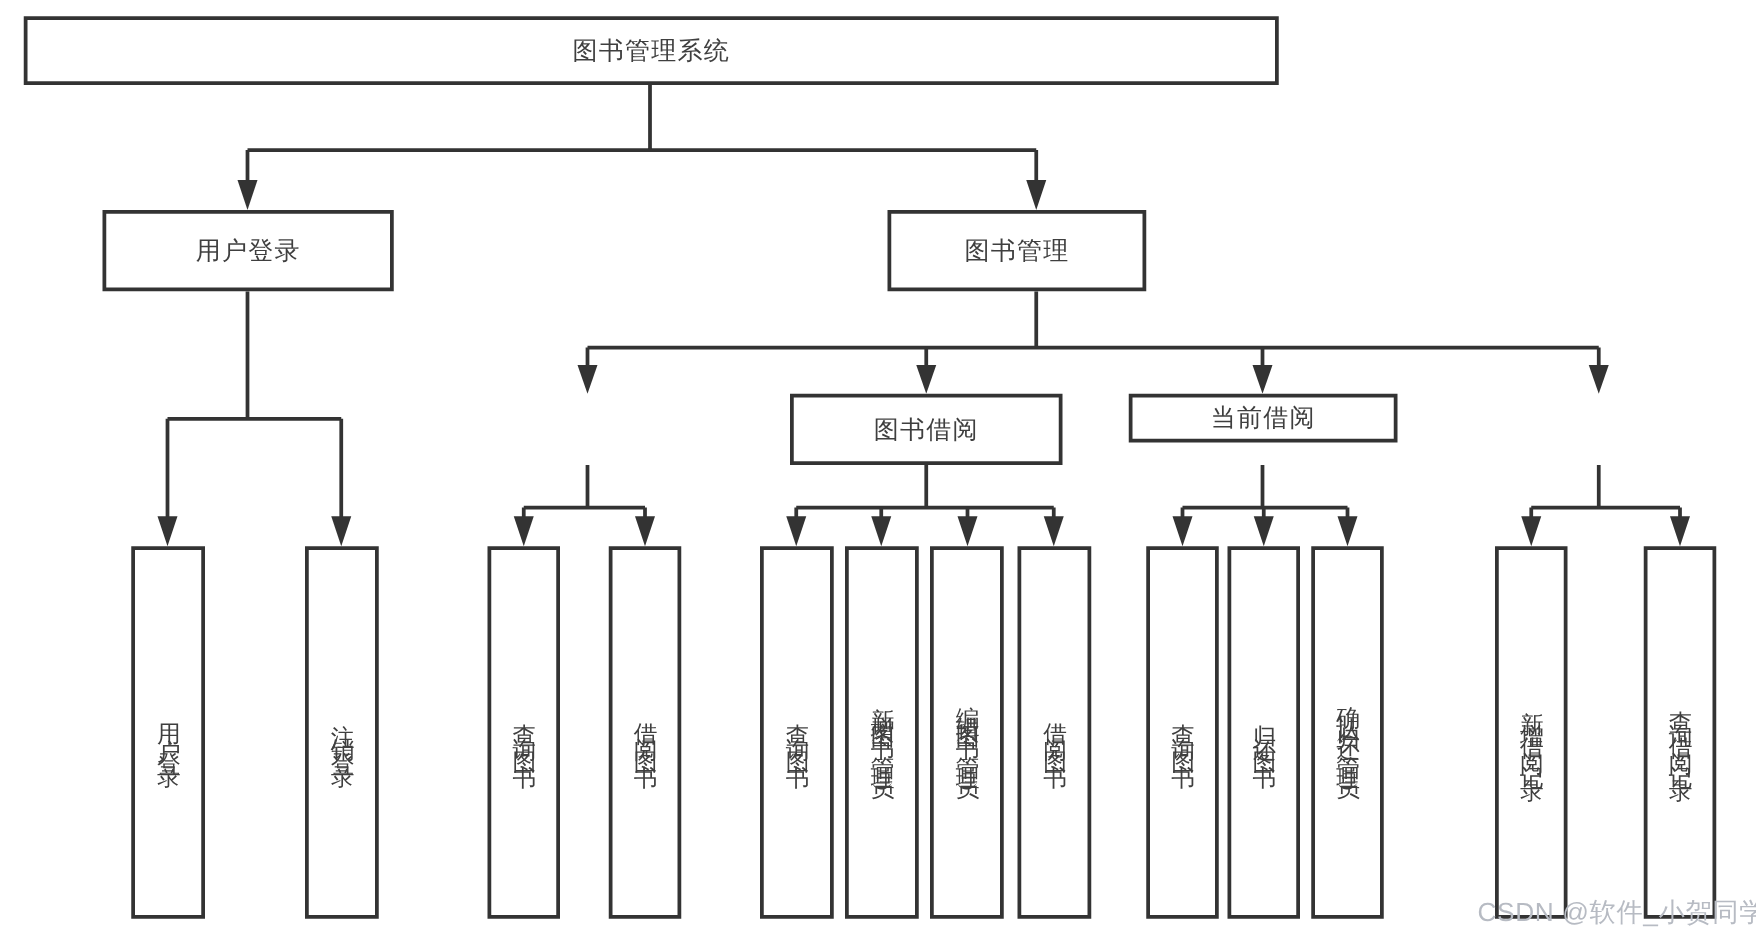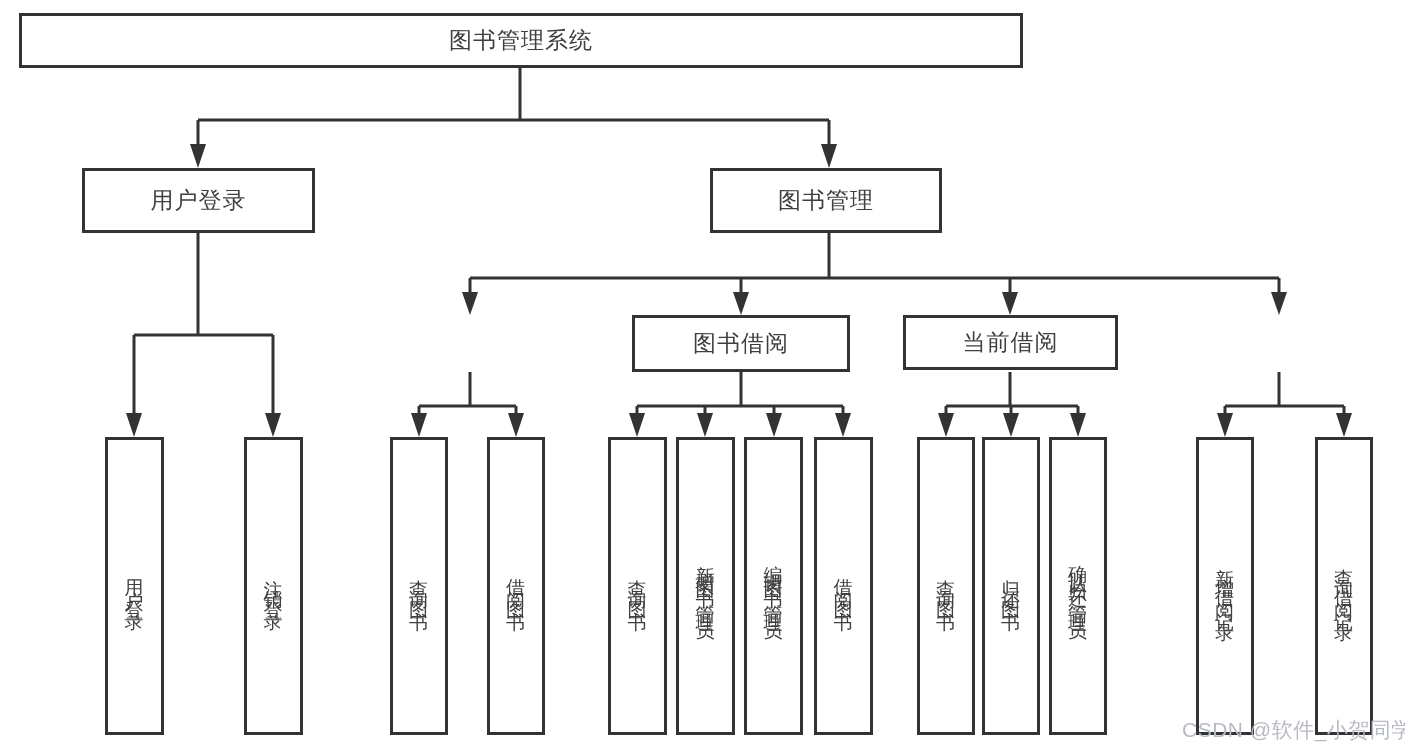--- a/index.html
+++ b/index.html
@@ -14,21 +14,21 @@
     background:var(--bg);
     font-family:"Liberation Sans","DejaVu Sans",sans-serif;
   }
   .stage{position:absolute;inset:0;}
   svg.connectors{position:absolute;left:0;top:0;z-index:1;pointer-events:none;color:var(--line);}
   .node{
     position:absolute;box-sizing:border-box;z-index:2;
     border:3px solid var(--line);background:#fff;color:var(--text);
     display:flex;align-items:center;justify-content:center;
   }
-  .h-node{font-size:23px;letter-spacing:1px;}
+  .h-node{font-size:20px;letter-spacing:1px;}
   .v-node .vtxt{
     writing-mode:vertical-rl;
     font-size:19px;line-height:1;letter-spacing:11px;
     display:block;
   }
   .v-node .vtxt.tight{letter-spacing:8px;}
   .watermark{
     position:absolute;left:1182px;top:716px;z-index:3;
     font-size:21px;color:var(--watermark);letter-spacing:0.5px;white-space:nowrap;
   }
@@ -78,28 +78,28 @@
     </g>
   </svg>
 
   <div class="node h-node" style="left:19px;top:13px;width:1004px;height:55px;">
     <span>图书管理系统</span>
   </div>
 
   <div class="node h-node" style="left:82px;top:168px;width:233px;height:65px;">
     <span>用户登录</span>
   </div>
-  <div class="node h-node" style="left:710px;top:168px;width:232px;height:65px;">
+  <div class="node h-node" style="left:710px;top:168px;width:207px;height:65px;">
     <span>图书管理</span>
   </div>
 
   <div class="node h-node" style="left:632px;top:315px;width:218px;height:57px;">
     <span>图书借阅</span>
   </div>
-  <div class="node h-node" style="left:903px;top:315px;width:215px;height:55px;">
+  <div class="node h-node" style="left:903px;top:315px;width:215px;height:39px;">
     <span>当前借阅</span>
   </div>
 
   <div class="node v-node" style="left:105px;top:437px;width:59px;height:298px;">
     <span class="vtxt">用户登录</span>
   </div>
   <div class="node v-node" style="left:244px;top:437px;width:59px;height:298px;">
     <span class="vtxt">注销登录</span>
   </div>
 

